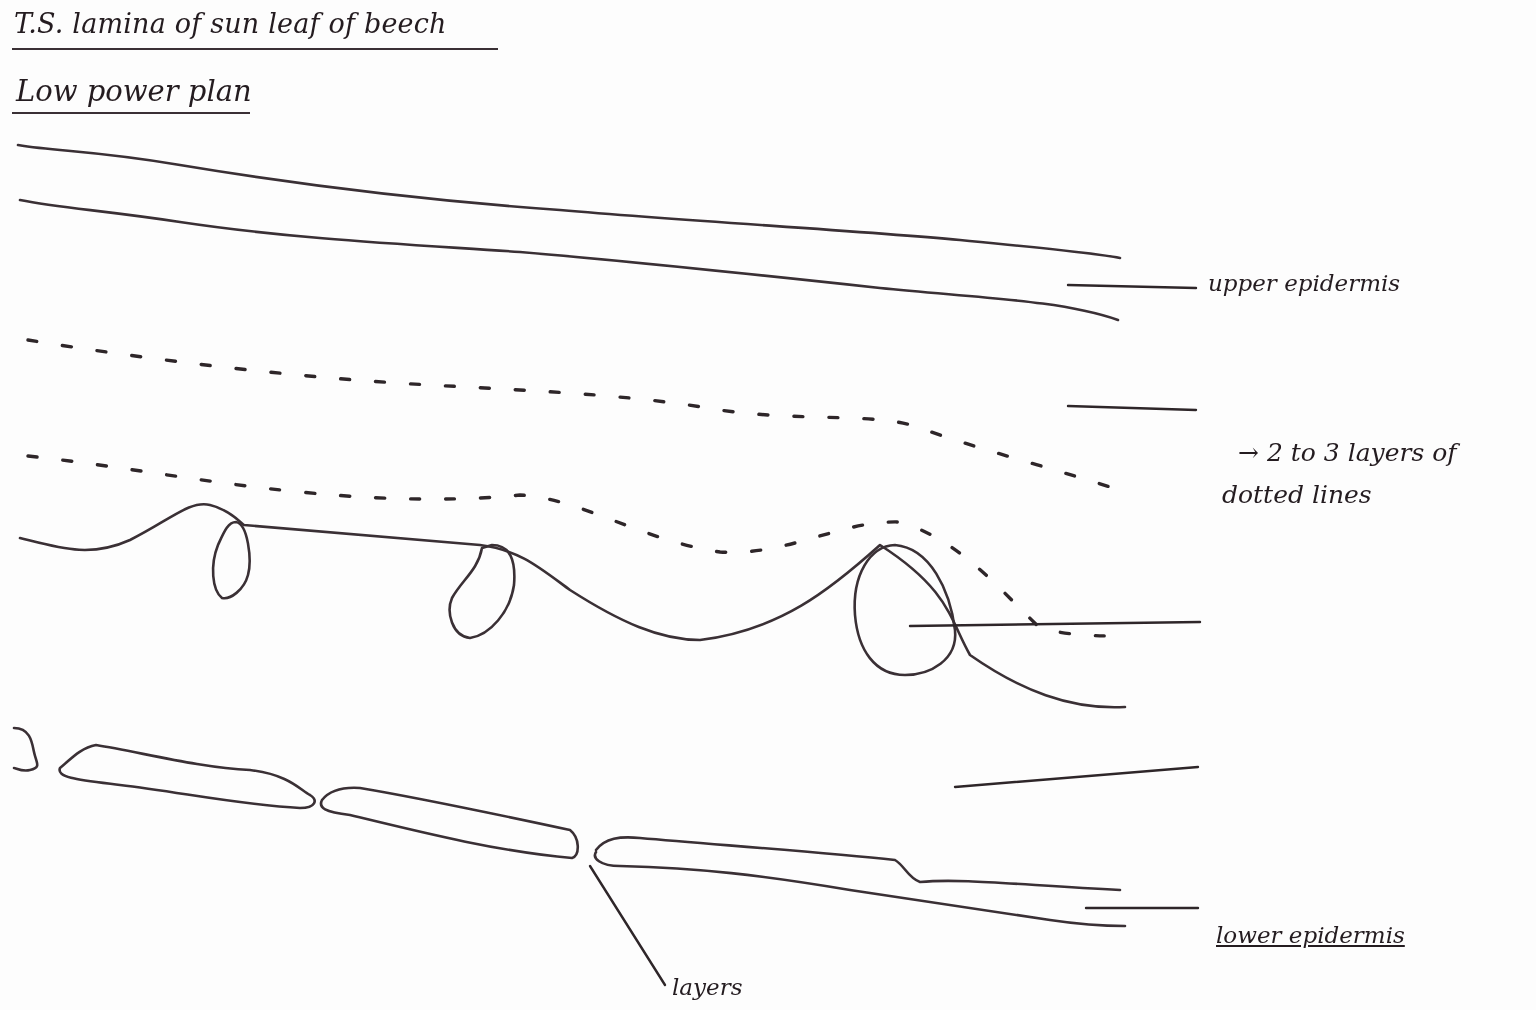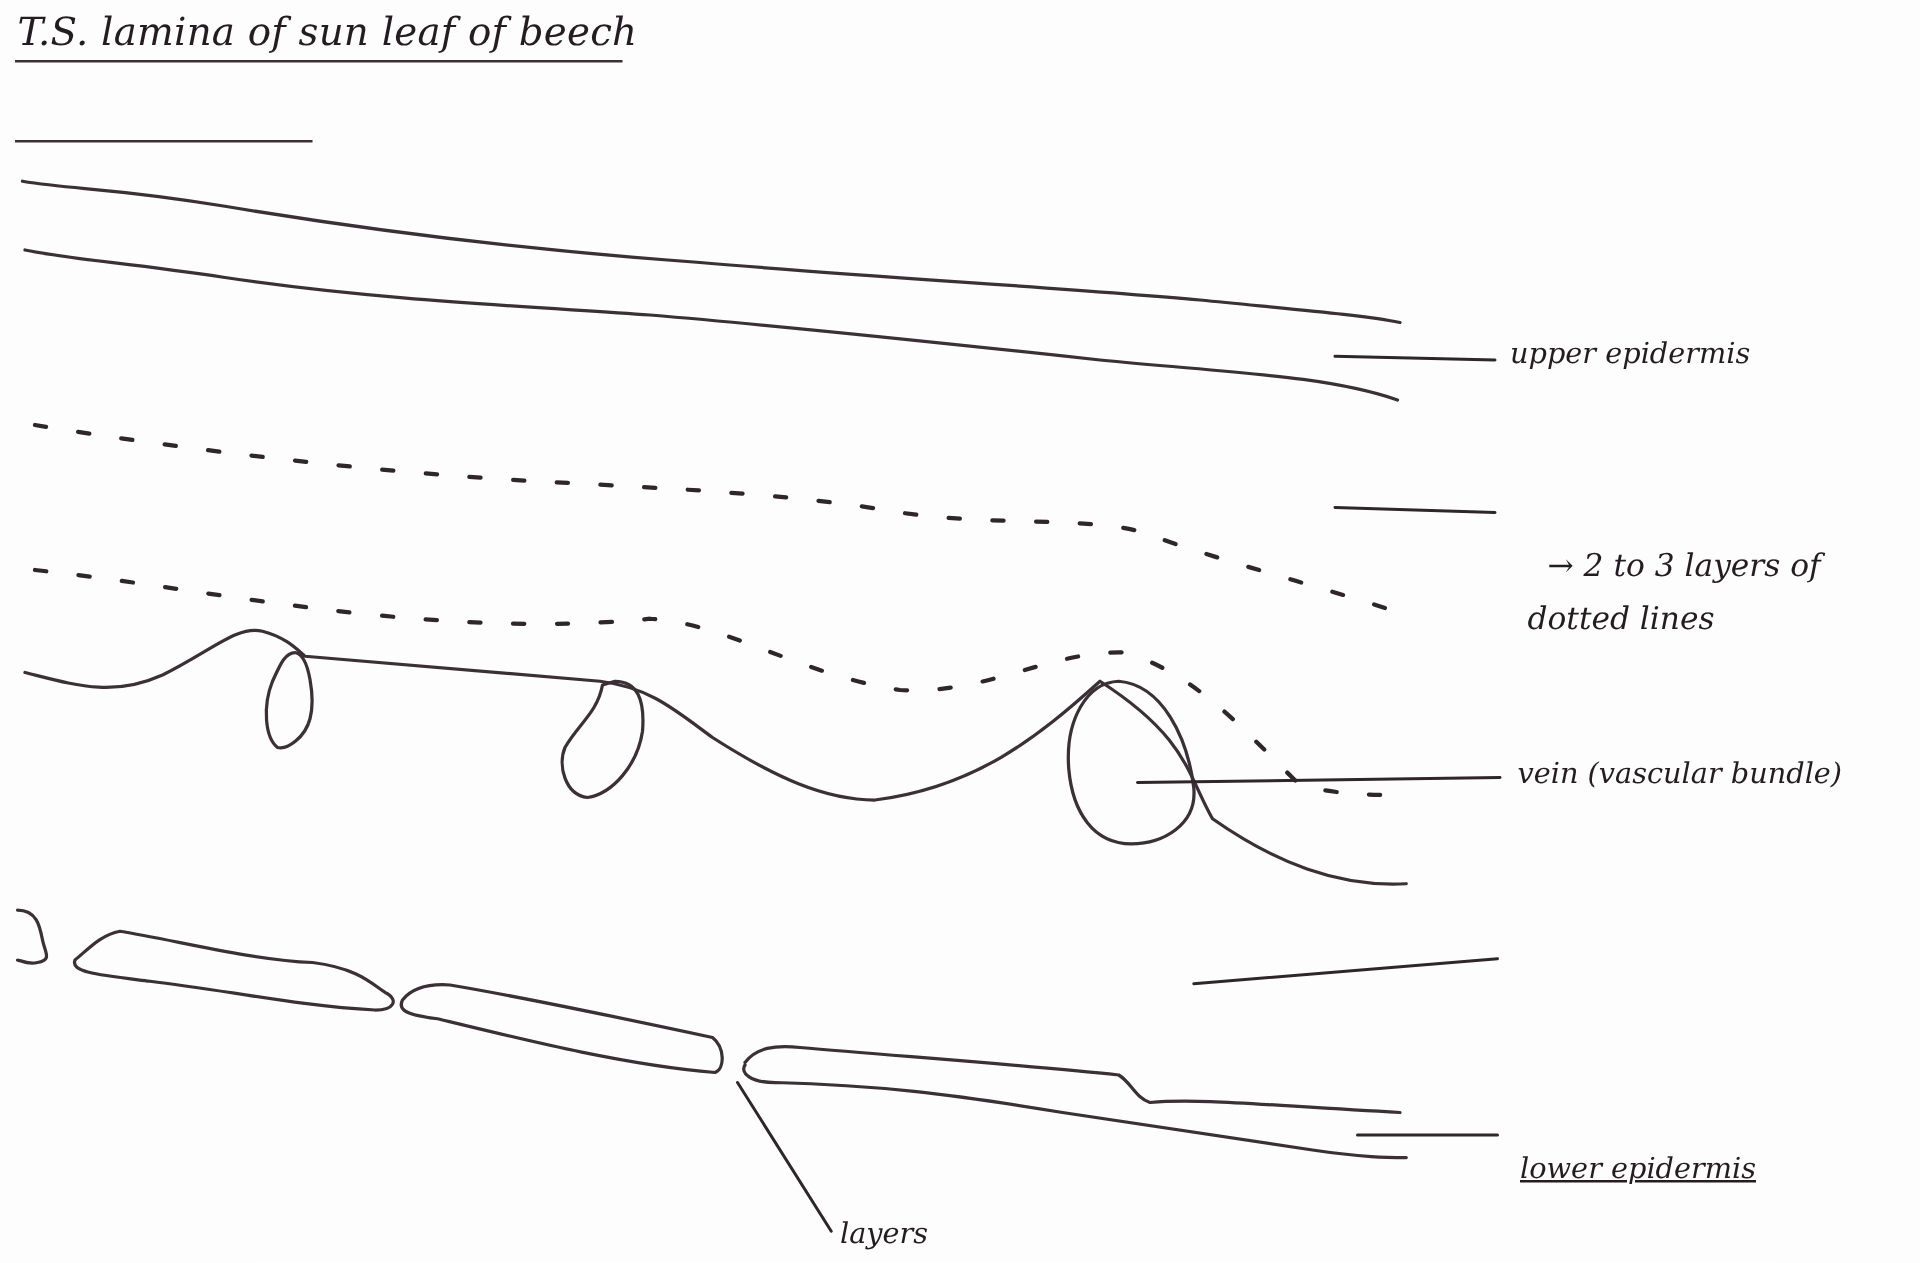--- a/index.html
+++ b/index.html
@@ -4,33 +4,34 @@
   <style>
     html, body { margin: 0; padding: 0; background: #ffffff; }
     body { width: 1536px; height: 1010px; position: relative; overflow: hidden;
            font-family: "DejaVu Sans", sans-serif; color: #2a2226; }
     .sheet { position: absolute; left: 0; top: 0; width: 1536px; height: 1010px; background: #fdfdfd; }
     svg.drawing { position: absolute; left: 0; top: 0; }
     .ink { fill: none; stroke: #3a3035; stroke-width: 2.6; stroke-linecap: round; stroke-linejoin: round; }
     .ink-dash { fill: none; stroke: #2e2629; stroke-width: 3.4; stroke-linecap: round; stroke-dasharray: 9 26; }
     .ink-leader { fill: none; stroke: #2e2629; stroke-width: 2.4; stroke-linecap: round; }
     .hw { position: absolute; white-space: nowrap; font-family: "DejaVu Serif", serif; font-style: italic; color: #241c20; }
-    .title { left: 14px; top: 8px; font-size: 31px; letter-spacing: 0.2px; }
+    .title { left: 14px; top: 8px; font-size: 27px; letter-spacing: 0.2px; }
     .subtitle { left: 16px; top: 74px; font-size: 29px; }
     .underline { position: absolute; height: 2px; background: #3a3035; }
     .label { font-size: 23px; line-height: 30px; }
     .label-block { position: absolute; font-family: "DejaVu Serif", serif; font-style: italic; font-size: 25px; line-height: 42px; color: #241c20; }
   </style>
 </head>
 <body>
 
 <div class="sheet">
 
   <div class="hw title">T.S. lamina of sun leaf of beech</div>
   <div class="underline" style="left:12px; top:48px; width:486px;"></div>
+  <div class="hw subtitle">Low power plan</div>
   <div class="underline" style="left:12px; top:112px; width:238px;"></div>
 
   <svg class="drawing" width="1536" height="1010" viewBox="0 0 1536 1010">
 
     <path class="ink" d="M18,145 C60,152 90,150 180,165 C300,185 420,200 560,210 C700,222 850,230 960,240 C1040,248 1090,252 1120,258"></path>
     <path class="ink" d="M20,200 C60,208 100,210 180,222 C300,240 420,245 520,252 C640,262 760,275 880,288 C980,298 1060,300 1118,320"></path>
 
     <path class="ink-dash" d="M28,340 C150,360 300,378 430,385 C560,392 640,396 720,410 C800,422 880,412 920,428 C980,450 1060,470 1125,492"></path>
     <path class="ink-dash" d="M28,456 C120,466 200,482 300,492 C400,502 470,500 520,495 C580,498 640,540 720,552 C790,556 840,520 900,522 C960,540 1000,590 1040,628 C1070,636 1100,636 1120,636"></path>
 
@@ -52,16 +53,15 @@
     <line class="ink-leader" x1="955" y1="787" x2="1198" y2="767"></line>
     <line class="ink-leader" x1="1086" y1="908" x2="1198" y2="908"></line>
     <line class="ink-leader" x1="590" y1="866" x2="665" y2="985"></line>
   </svg>
 
   <div class="hw label" style="left:1208px; top:268px;">upper epidermis</div>
   <div class="label-block" style="left:1222px; top:432px;">
     <div style="margin-left:16px;">→ 2 to 3 layers of</div>
     <div>dotted lines</div>
   </div>
-  <div class="hw label" style="left:1214px; top:604px;">vein (vascular bundle)</div>
   <div class="hw label" style="left:1216px; top:920px;text-decoration:underline;">lower epidermis</div>
   <div class="hw label" style="left:672px; top:972px;">layers</div>
 </div>
 
 </body></html>

